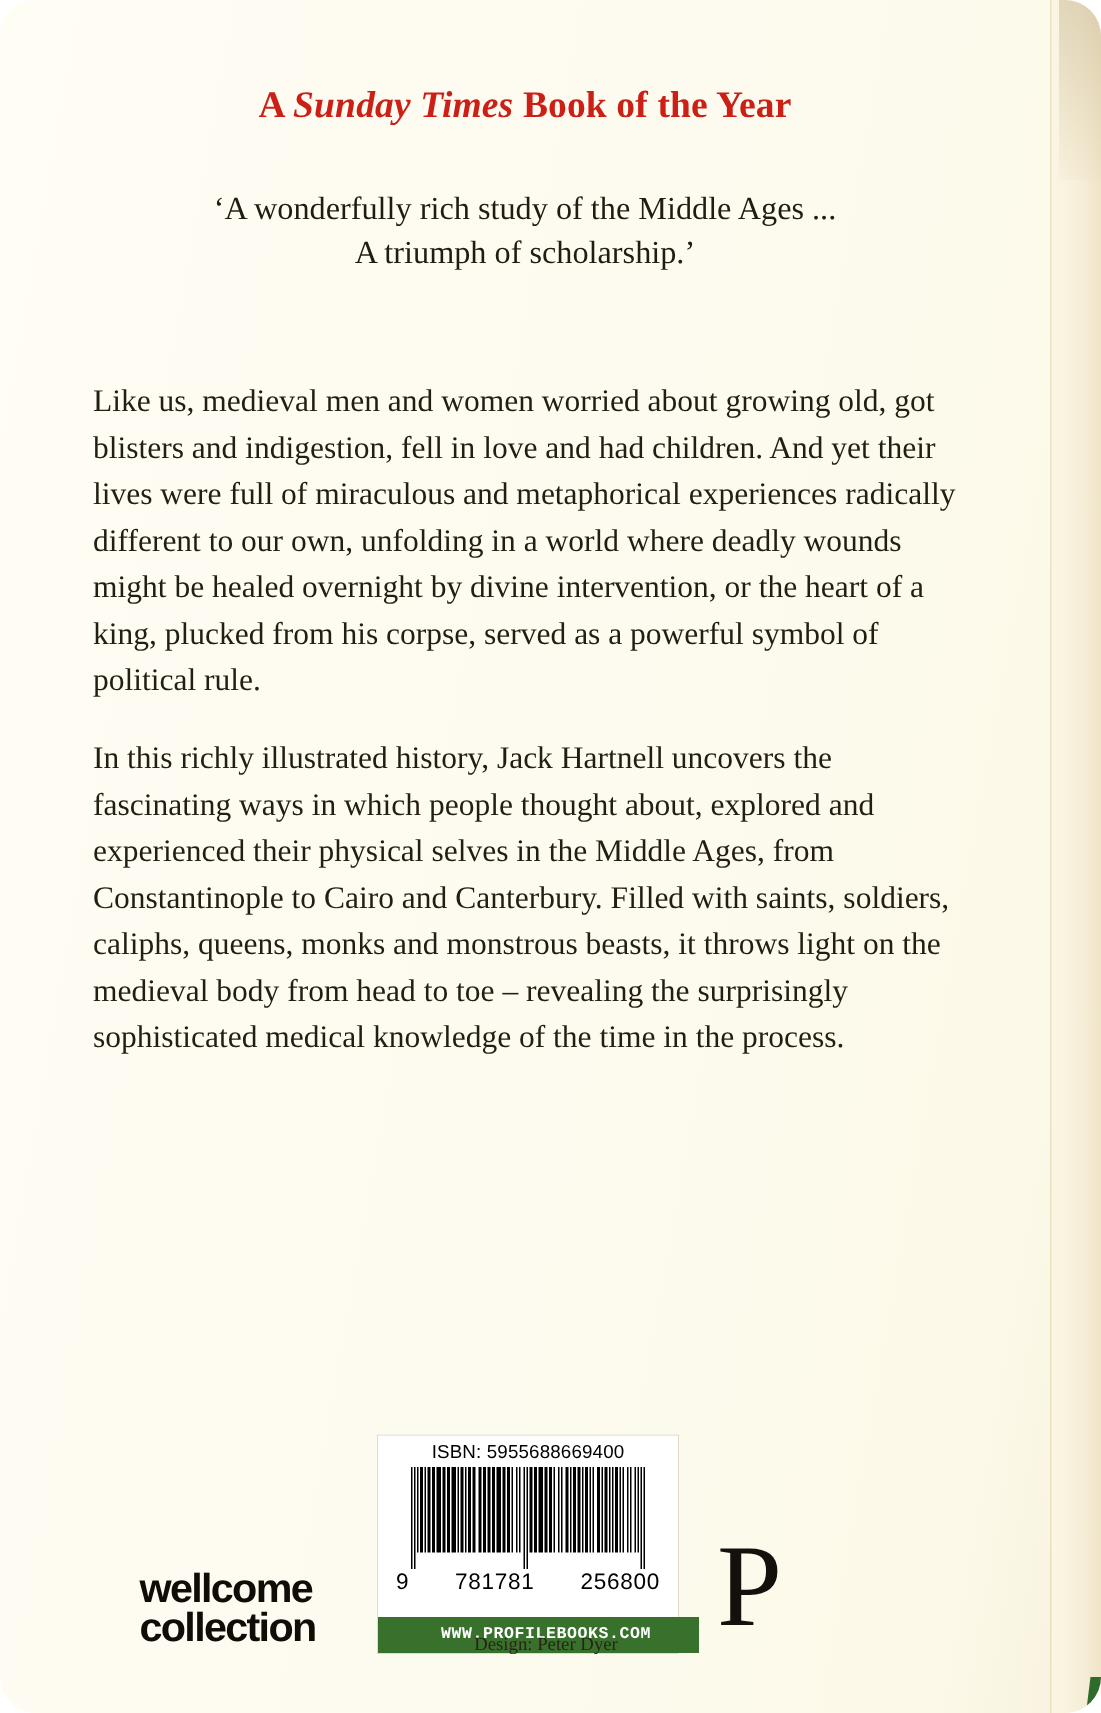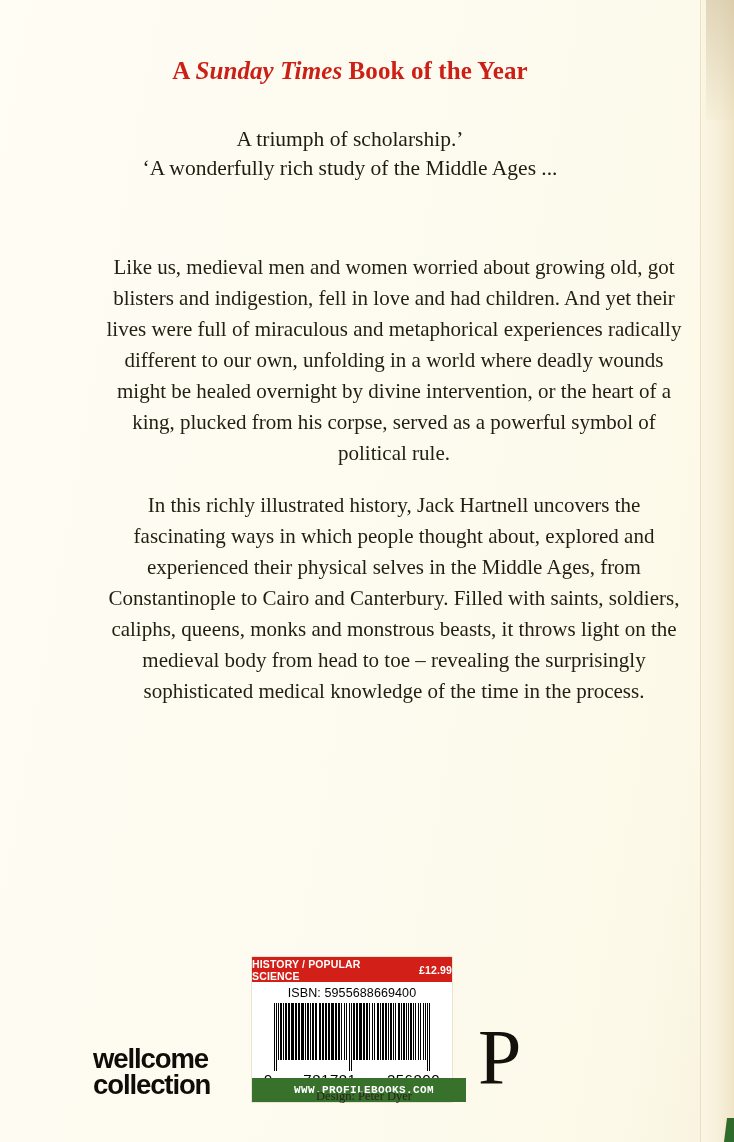--- a/index.html
+++ b/index.html
@@ -12,20 +12,21 @@
     height: 1142px;
     overflow: hidden;
     font-family: "Liberation Serif", serif;
   }
   .cover {
     position: relative;
     width: 734px;
     height: 1142px;
     background: #fdfbef;
     overflow: hidden;
+    border-radius: 24px;
   }
   
   .paper-tint {
     position: absolute;
     inset: 0;
     background: linear-gradient(100deg, #fffdf4 0%, #fdfbef 55%, #fcf9e8 88%, #f7f1dd 100%);
     pointer-events: none;
   }
   .spine-edge {
     position: absolute;
@@ -99,25 +100,23 @@
     font-size: 19px;
     font-weight: bold;
     font-style: italic;
   }
 
   
   .blurb {
     position: absolute;
     left: 62px;
     width: 576px;
-    text-align: center;
     color: #241d11;
     font-size: 21px;
     line-height: 31px;
-    margin-left: 44px;
   }
   .blurb.p1 { top: 252px; }
   .blurb.p2 { top: 490px; }
   .blurb.p3 { top: 766px; }
 
   
   .barcode-block {
     position: absolute;
     left: 252px;
     top: 957px;
@@ -242,32 +241,28 @@
   <div class="spine-band"></div>
   <div class="spine-smudge"></div>
   <div class="spine-edge"></div>
   <div class="spine-green"></div>
 
   <div class="award-line">
     <span>A </span><em>Sunday Times</em><span> Book of the Year</span>
   </div>
 
   <div class="review">
+    <div>‘A wonderfully rich study of the Middle Ages ...</div>
     <div>A triumph of scholarship.’</div>
-    <div>‘A wonderfully rich study of the Middle Ages ...</div>
   </div>
 
   <div class="blurb p1">Like us, medieval men and women worried about growing old, got blisters and indigestion, fell in love and had children. And yet their lives were full of miraculous and metaphorical experiences radically different to our own, unfolding in a world where deadly wounds might be healed overnight by divine intervention, or the heart of a king, plucked from his corpse, served as a powerful symbol of political rule.</div>
   <div class="blurb p2">In this richly illustrated history, Jack Hartnell uncovers the fascinating ways in which people thought about, explored and experienced their physical selves in the Middle Ages, from Constantinople to Cairo and Canterbury. Filled with saints, soldiers, caliphs, queens, monks and monstrous beasts, it throws light on the medieval body from head to toe – revealing the surprisingly sophisticated medical knowledge of the time in the process.</div>
 
   <div class="barcode-block">
-    <div class="barcode-banner">
-      <span>HISTORY / POPULAR SCIENCE</span>
-      <span>£12.99</span>
-    </div>
     <div class="barcode-isbn">ISBN: 5955688669400</div>
     <div class="bars">
         <span class="tall" style="left: 0px; width: 1.12043px;"></span>
         <span class="tall" style="left: 2.24086px; width: 1.12043px;"></span>
         <span style="left: 4.90187px; width: 1.0504px;"></span>
         <span style="left: 6.86262px; width: 1.75067px;"></span>
         <span style="left: 9.9438px; width: 1.0504px;"></span>
         <span style="left: 11.9045px; width: 1.75067px;"></span>
         <span style="left: 14.9857px; width: 1.75067px;"></span>
         <span style="left: 17.6467px; width: 2.45094px;"></span>

